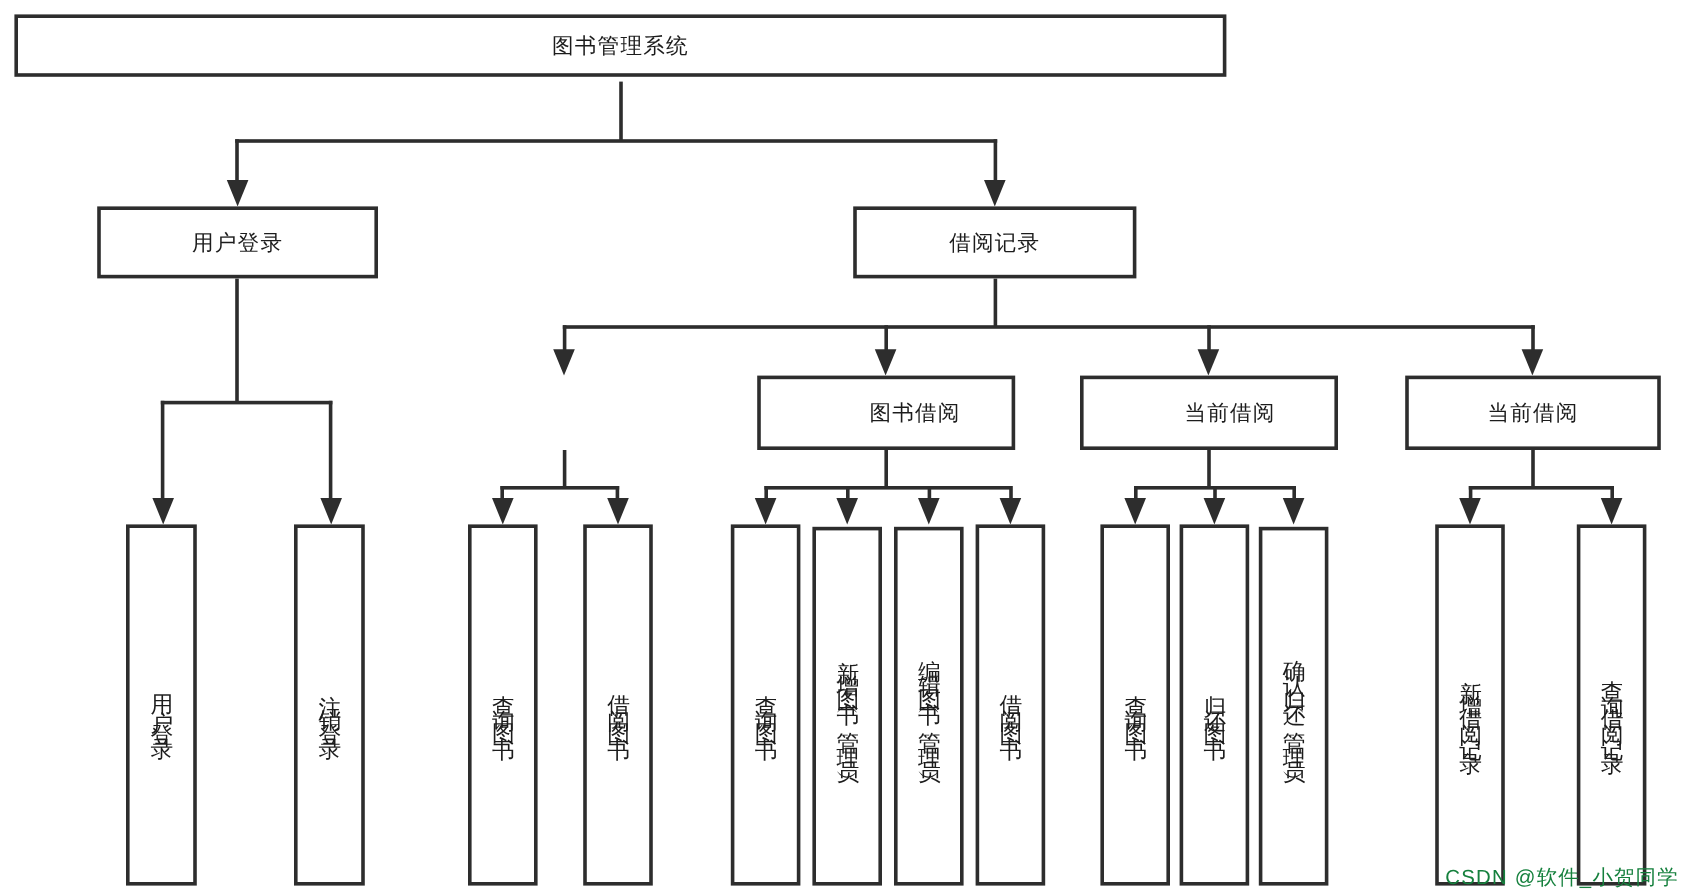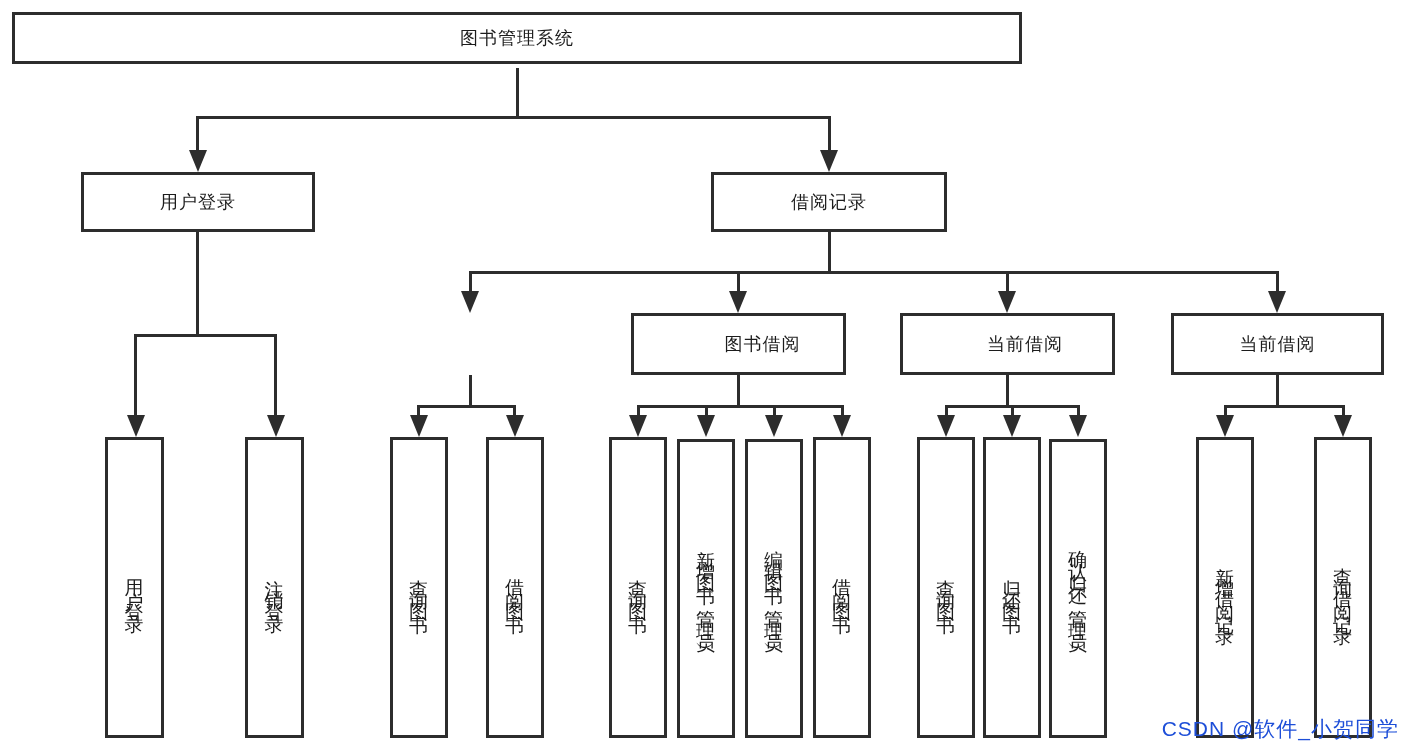--- a/index.html
+++ b/index.html
@@ -16,21 +16,21 @@
     writing-mode:vertical-rl;text-orientation:mixed;
     font-size:19px;letter-spacing:12px;line-height:1;
   }
   .line{position:absolute;background:#2d2d2d;z-index:1;}
   .arrow{
     position:absolute;width:0;height:0;z-index:1;
     border-left:9px solid transparent;border-right:9px solid transparent;
     border-top:22px solid #2d2d2d;
   }
   .watermark{
-    position:absolute;right:6px;bottom:4px;font-size:21px;color:#1d4ed8;
+    position:absolute;right:6px;bottom:4px;font-size:17px;color:#15803d;
     letter-spacing:1px;z-index:3;
   }
 </style>
 </head>
 <body>
 
 <div id="stage">
 
   <div class="box" style="left:12px;top:12px;width:1010px;height:52px;">图书管理系统</div>
 

